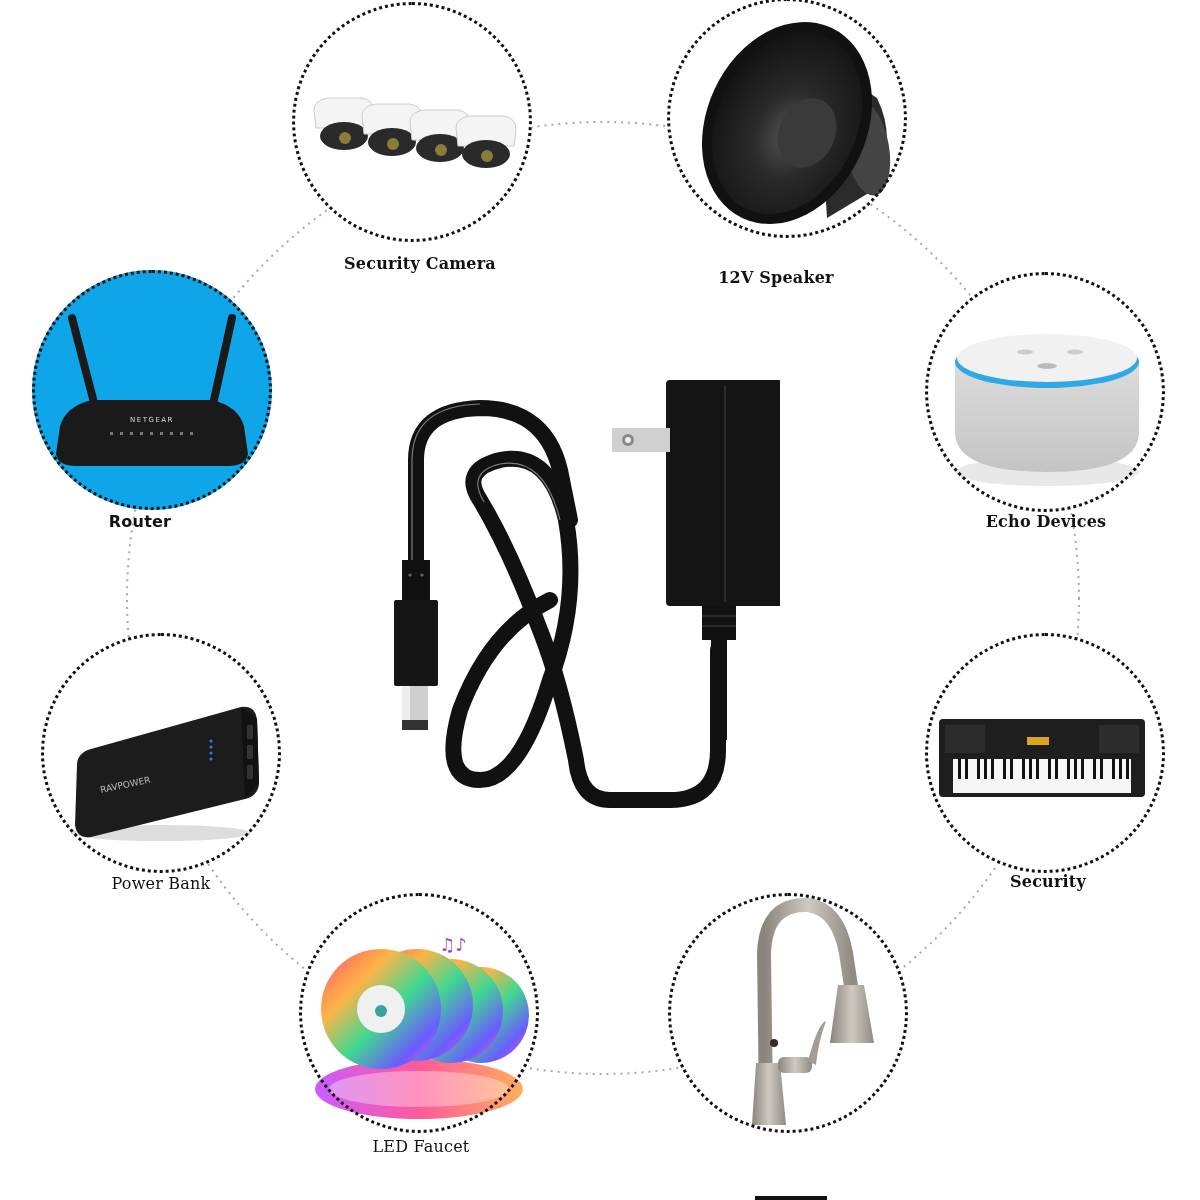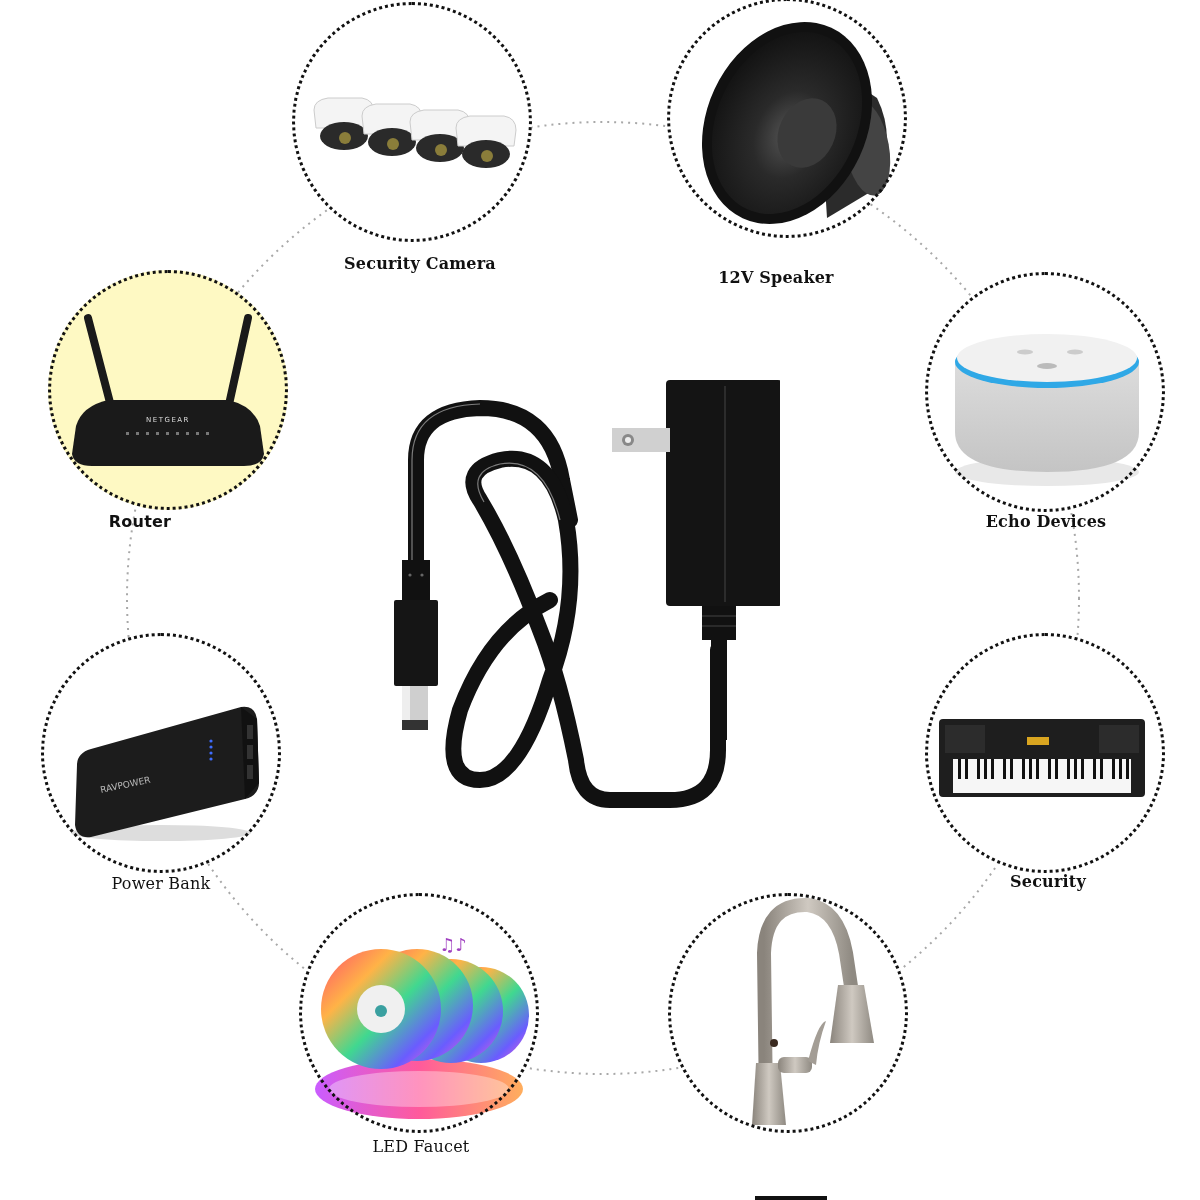--- a/index.html
+++ b/index.html
@@ -186,21 +186,21 @@
       <circle cx="170" cy="108" r="1.6" fill="#3f6dff"></circle>
       <circle cx="170" cy="114" r="1.6" fill="#3f6dff"></circle>
       <circle cx="170" cy="120" r="1.6" fill="#3f6dff"></circle>
       <circle cx="170" cy="126" r="1.6" fill="#3f6dff"></circle>
       <text x="60" y="160" font-size="9" fill="#bbb" font-family="DejaVu Sans, sans-serif" transform="rotate(-12 60 160)">RAVPOWER</text>
     </svg>
     <div class="ring"></div>
   </div>
   <div class="label plain" style="left:161px;top:874px;">Power Bank</div>
 
-  <div class="device" style="left:48px;top:270px;background:#fef9c3;">
+  <div class="device" style="left:32px;top:270px;background:#0ea5e9;">
     <svg class="art" viewBox="0 0 240 240">
       <path d="M40 48 L66 148" stroke="#1a1a1a" stroke-width="8" stroke-linecap="round"></path>
       <path d="M200 48 L178 148" stroke="#1a1a1a" stroke-width="8" stroke-linecap="round"></path>
       <path d="M24 184 L28 156 Q34 136 60 130 L180 130 Q206 136 212 156 L216 184 Q214 196 196 196 L44 196 Q26 196 24 184 Z" fill="#1a1a1a"></path>
       <text x="120" y="152" font-size="7" fill="#ddd" text-anchor="middle" font-family="DejaVu Sans, sans-serif" letter-spacing="1.5">NETGEAR</text>
       <g fill="#777">
         <rect x="78" y="162" width="3" height="3"></rect>
           <rect x="88" y="162" width="3" height="3"></rect>
           <rect x="98" y="162" width="3" height="3"></rect>
         <rect x="108" y="162" width="3" height="3"></rect>

